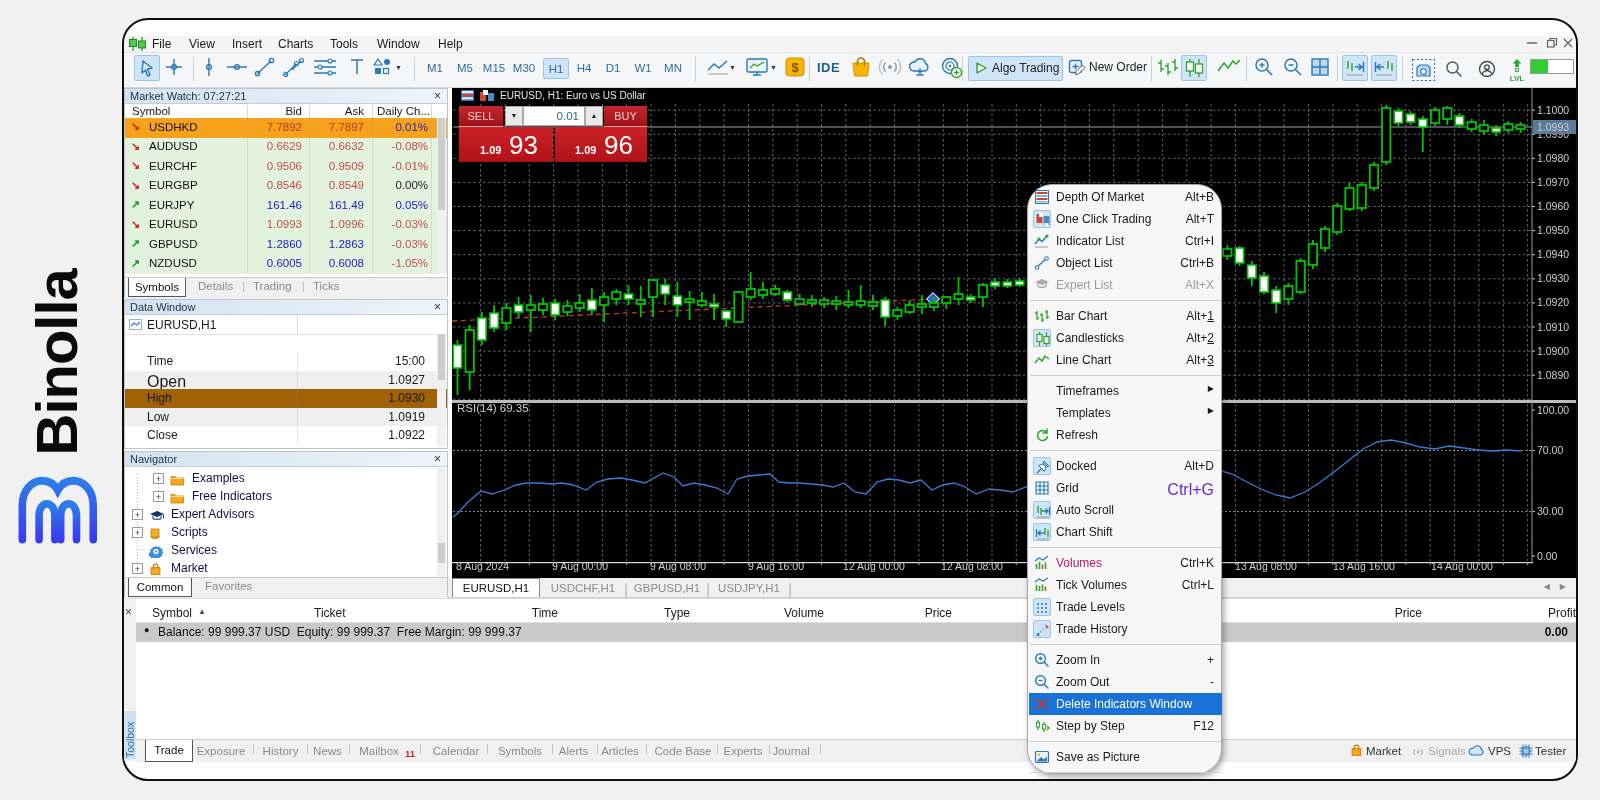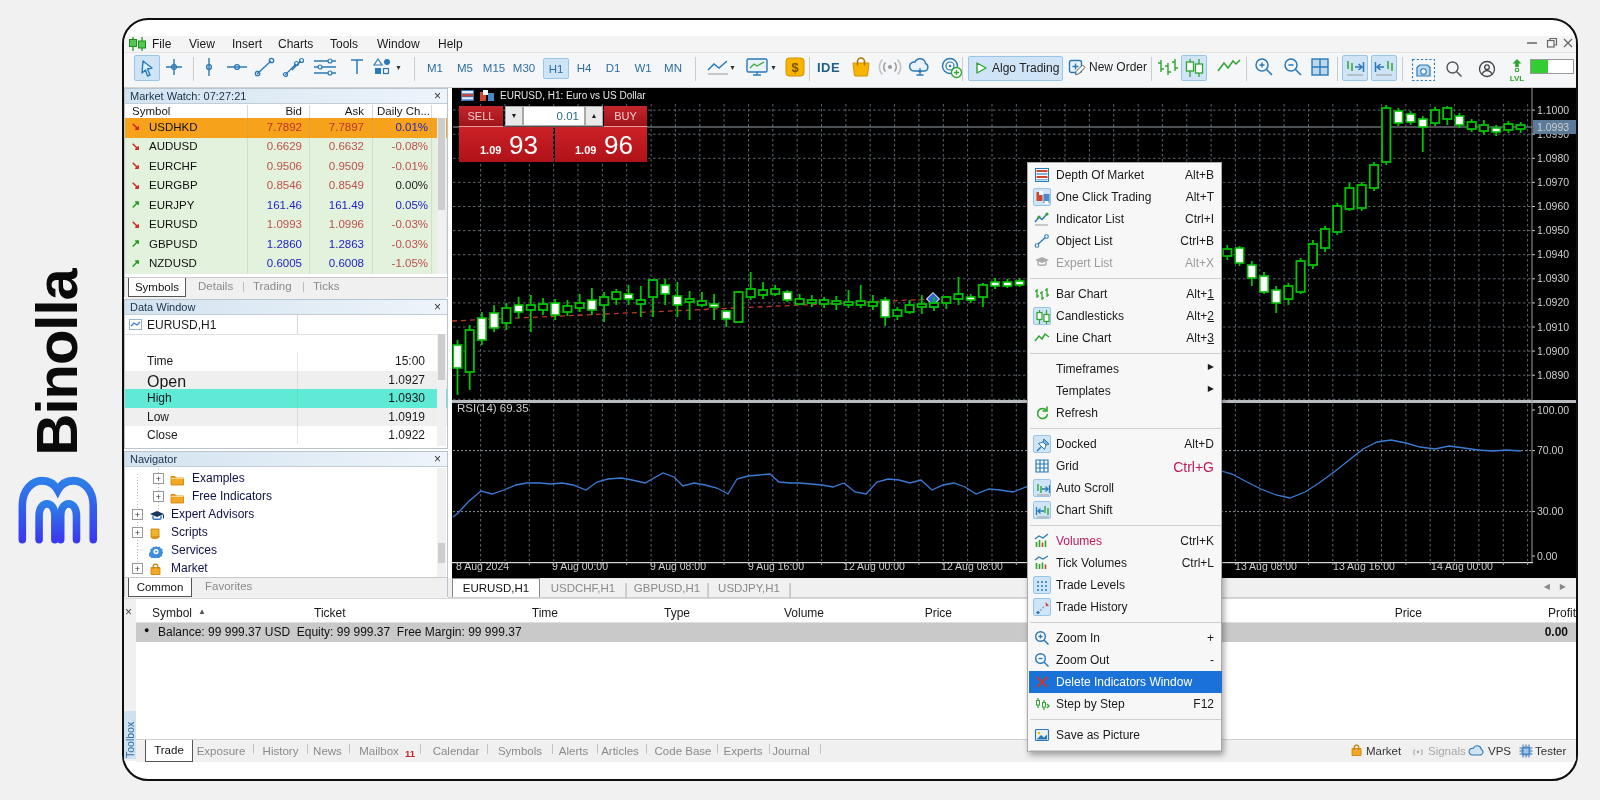--- a/index.html
+++ b/index.html
@@ -526,21 +526,21 @@
       <div style="position:absolute;left:0;top:52.4px;width:100%;height:18.4px;background:#ffffff;">
         <span style="position:absolute;left:22px;top:2px;font-size:12px;color:#1a1a1a;">Time</span>
         <span style="position:absolute;right:22px;top:2px;font-size:12px;color:#1a1a1a;">15:00</span>
         <i class="cl2" style="left:172px;height:18.4px;"></i>
       </div>
       <div style="position:absolute;left:0;top:70.8px;width:100%;height:18.4px;background:#efefef;">
         <span style="position:absolute;left:22px;top:2px;font-size:16px;color:#1a1a1a;">Open</span>
         <span style="position:absolute;right:22px;top:2px;font-size:12px;color:#1a1a1a;">1.0927</span>
         <i class="cl2" style="left:172px;height:18.4px;"></i>
       </div>
-      <div style="position:absolute;left:0;top:89.19999999999999px;width:100%;height:18.4px;background:#5eead4;">
+      <div style="position:absolute;left:0;top:89.19999999999999px;width:100%;height:18.4px;background:#a16207;">
         <span style="position:absolute;left:22px;top:2px;font-size:12px;color:#1a1a1a;">High</span>
         <span style="position:absolute;right:22px;top:2px;font-size:12px;color:#1a1a1a;">1.0930</span>
         <i class="cl2" style="left:172px;height:18.4px;"></i>
       </div>
       <div style="position:absolute;left:0;top:107.6px;width:100%;height:18.4px;background:#efefef;">
         <span style="position:absolute;left:22px;top:2px;font-size:12px;color:#1a1a1a;">Low</span>
         <span style="position:absolute;right:22px;top:2px;font-size:12px;color:#1a1a1a;">1.0919</span>
         <i class="cl2" style="left:172px;height:18.4px;"></i>
       </div>
       <div style="position:absolute;left:0;top:126.0px;width:100%;height:18.4px;background:#ffffff;">
@@ -702,21 +702,21 @@
           </svg></span>
         <span style="position:absolute;left:1352px;top:1px;color:#333;line-height:20px;">VPS</span>
         <span style="position:absolute;left:1383px;top:4px;"><svg width="14" height="14" viewBox="0 0 14 14">
             <rect x="2.5" y="2.5" width="9" height="9" rx="1.5" fill="#4a88c7"></rect>
             <rect x="4.5" y="4.5" width="5" height="5" fill="#9cc3e8"></rect>
             <path d="M4 0.5 v2 M7 0.5 v2 M10 0.5 v2 M4 11.5 v2 M7 11.5 v2 M10 11.5 v2 M0.5 4 h2 M0.5 7 h2 M0.5 10 h2 M11.5 4 h2 M11.5 7 h2 M11.5 10 h2" stroke="#2a6aa8" stroke-width="1"></path>
           </svg></span>
         <span style="position:absolute;left:1399px;top:1px;color:#333;line-height:20px;">Tester</span>
       </div>
     </div>
-    <div class="cmenu" style="left:903px;top:142px;">
+    <div class="cmenu" style="left:903px;top:164px;border-radius:25px;">
       <div class="citem" style="top:1px;">
         <span class="cico">
           <svg width="16" height="16" viewBox="0 0 16 16">
             <rect x="1.5" y="1.5" width="13" height="13" fill="#fff" stroke="#2a7ab8"></rect>
             <rect x="2.5" y="3" width="11" height="2" fill="#cf4631"></rect>
             <rect x="2.5" y="6" width="11" height="2" fill="#7fb2dd"></rect>
             <rect x="2.5" y="9" width="11" height="2" fill="#cf4631"></rect>
             <rect x="2.5" y="12" width="11" height="1.5" fill="#7fb2dd"></rect>
           </svg>
         </span>
@@ -828,21 +828,21 @@
         <span class="clab" style="color:#1a1a1a;">Docked</span>
         <span class="csc" style="color:#1a1a1a;font-size:12px;">Alt+D</span>
       </div>
       <div class="citem" style="top:292px;">
         <span class="cico">
           <svg width="16" height="16" viewBox="0 0 16 16">
             <path d="M2 2 H14 V14 H2 Z M2 6 H14 M2 10 H14 M6 2 V14 M10 2 V14" fill="none" stroke="#2a7ab8" stroke-width="1.2"></path>
           </svg>
         </span>
         <span class="clab" style="color:#1a1a1a;">Grid</span>
-        <span class="csc" style="color:#be185d;font-size:14px;">Ctrl+G</span>
+        <span class="csc" style="color:#6d28d9;font-size:16px;">Ctrl+G</span>
       </div>
       <div class="citem" style="top:314px;">
         <span class="cico sel">
           <svg width="16" height="16" viewBox="0 0 16 16">
             <path d="M3 3 V10 M6 5 V12" stroke="#2ea52e" stroke-width="1.4"></path>
             <path d="M7 8 h5 M10.5 5.5 L13 8 l-2.5 2.5 M14.5 4 V12" stroke="#2a7ab8" stroke-width="1.3" fill="none"></path>
             <path d="M2 14 H14" stroke="#999"></path>
           </svg>
         </span>
         <span class="clab" style="color:#1a1a1a;">Auto Scroll</span>

